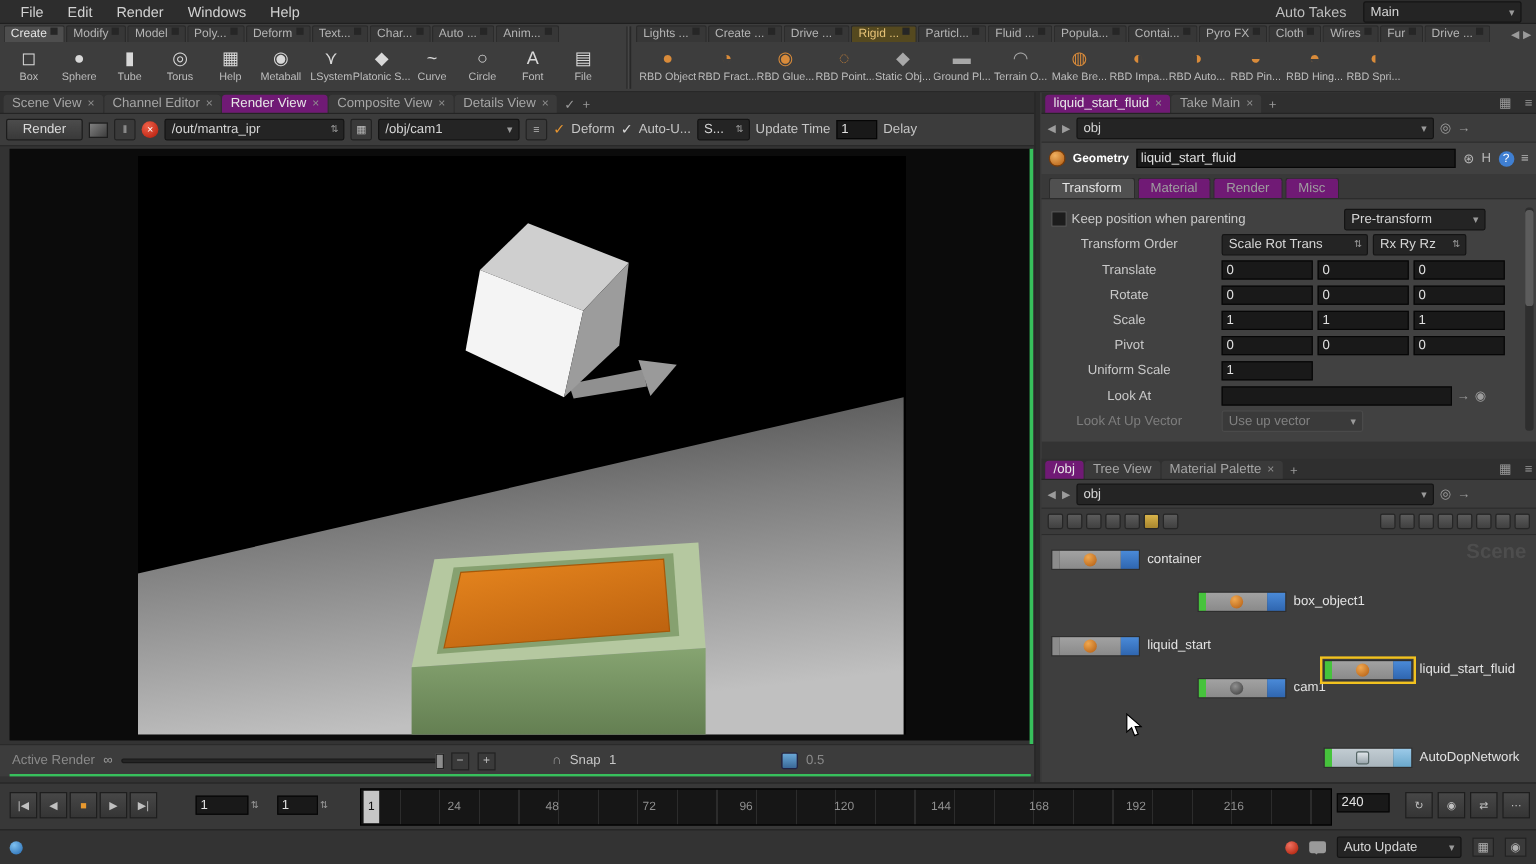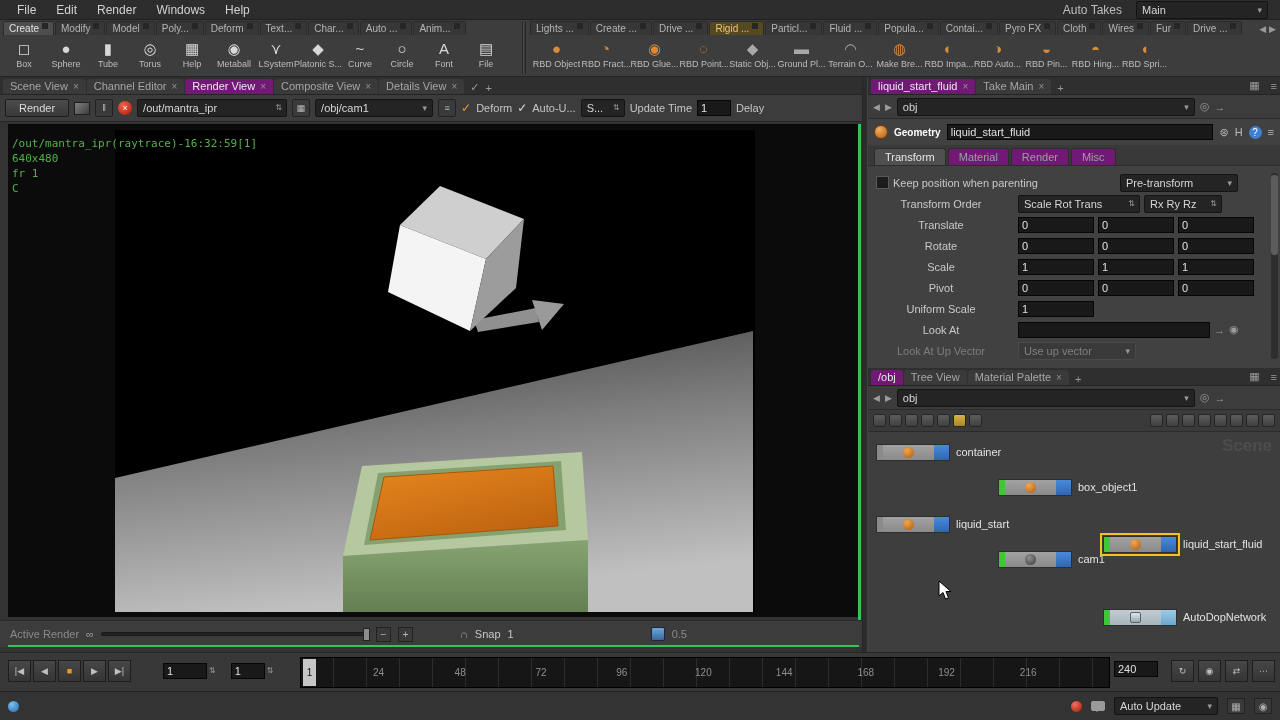--- a/index.html
+++ b/index.html
@@ -441,21 +441,20 @@
 
       <polygon points="432,62 516,95 478,135 392,101" fill="#cfcfcf"></polygon>
       <polygon points="392,101 478,135 462,207 380,168" fill="#f4f4f4"></polygon>
       <polygon points="478,135 516,95 508,164 462,207" fill="#9c9c9c"></polygon>
 
       <polygon points="335,432 580,416 574,328 354,342" fill="#b5c8a0"></polygon>
       <polygon points="356,421 558,406 553,337 370,349" fill="#86a170"></polygon>
       <polygon points="362,416 550,402 545,342 376,353" fill="url(#liquidGrad)" stroke="#a65808" stroke-width="1"></polygon>
       <polygon points="335,432 580,416 580,488 335,488" fill="url(#frontGrad)"></polygon>
     </svg>
-    <div class="vp-overlay"><span>/out/mantra_ipr(raytrace)-16:32:59[1]</span><br><span>640x480</span><br><span>fr 1</span><br><span>C</span></div>
   </div>
   <div class="green-v abs" style="left:858px;top:124px;width:3px;height:522px"></div>
 
   <div class="arbar abs" style="left:0;top:620px;width:862px;height:27px">
     <span class="dim">Active Render</span>
     <span class="picon">∞</span>
     <div class="slider-track">
         <span class="slider-handle"></span>
       </div>
     <span class="small-btn">−</span>
@@ -571,21 +570,21 @@
           <span class="dd-text">Use up vector</span>
           <span class="caret">▾</span>
         </div>
       </div>
     </div>
     <div class="pscroll" style="top:96px;height:186px">
         <span class="thumb"></span>
       </div>
   </div>
 
-  <div class="npane abs" style="left:868px;top:368px;width:412px;height:284px">
+  <div class="npane abs" style="left:868px;top:382px;width:412px;height:284px">
     <div class="tabbar" style="height:18px">
       <span class="ptab active">
           <span>/obj</span>
         </span>
       <span class="ptab">
           <span>Tree View</span>
         </span>
       <span class="ptab">
           <span>Material Palette</span>
           <span class="close">×</span>

